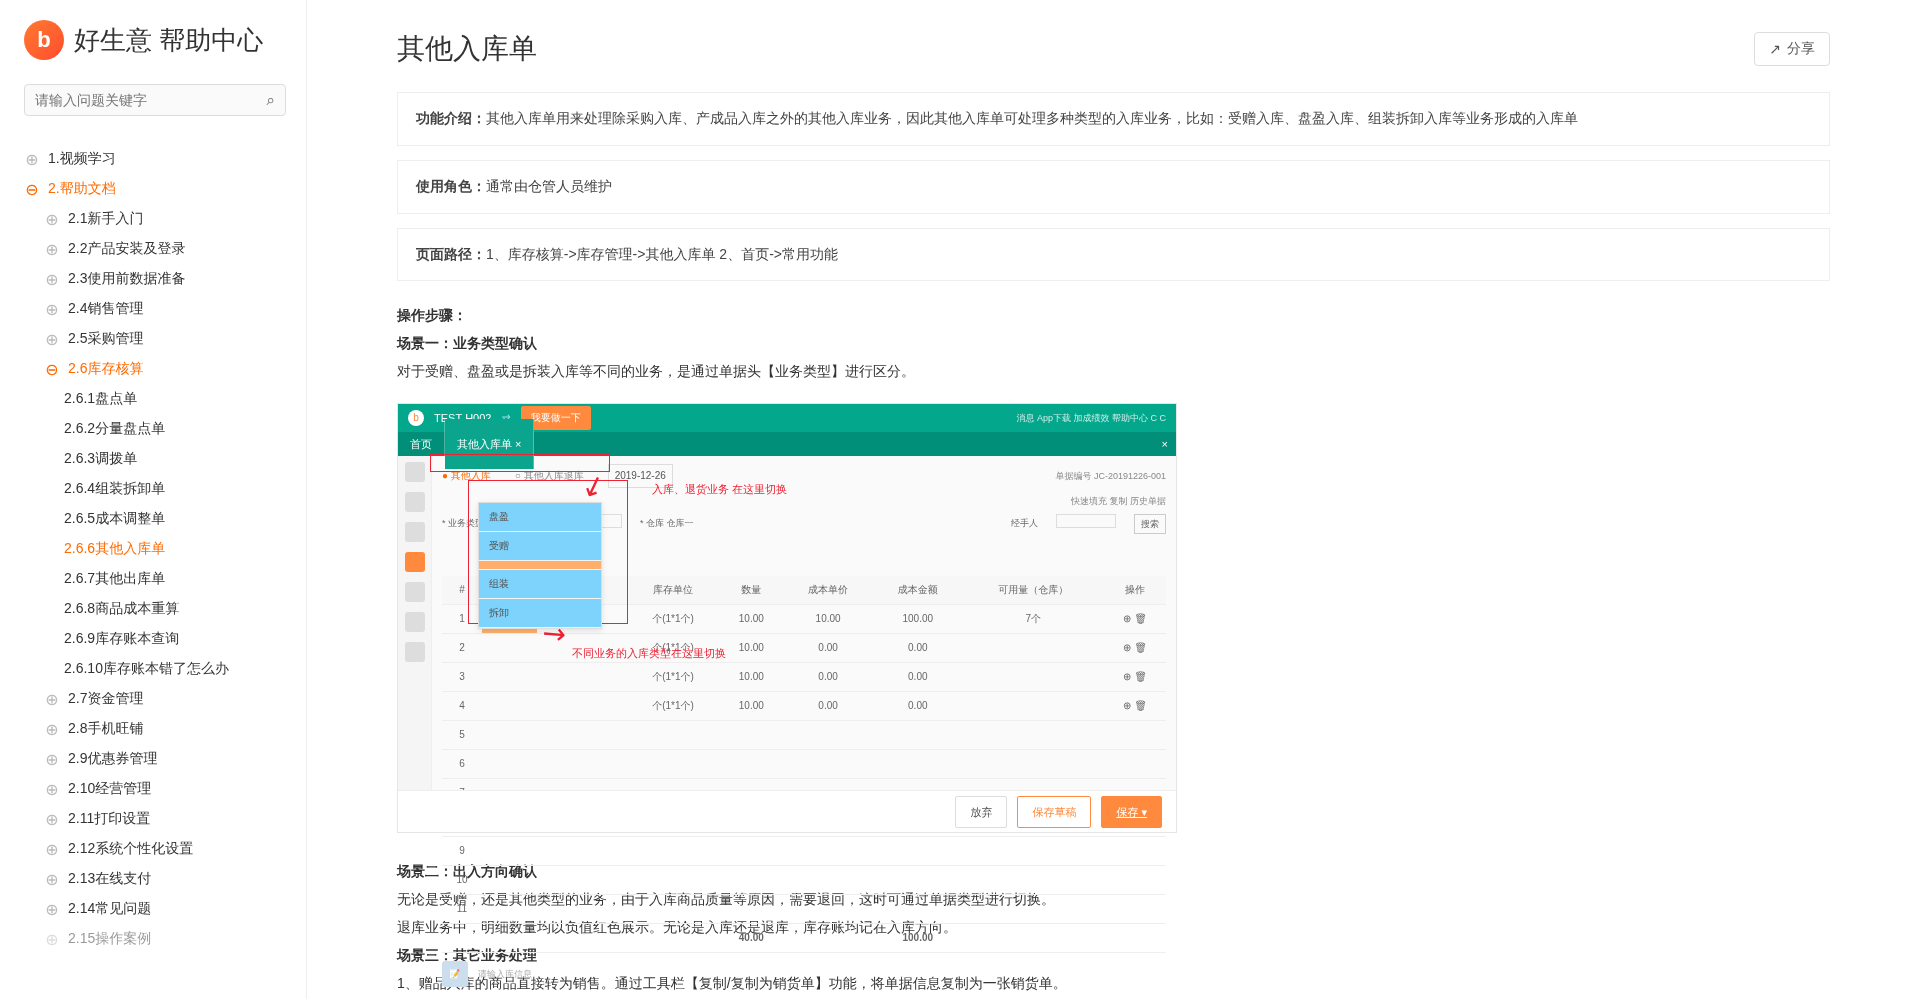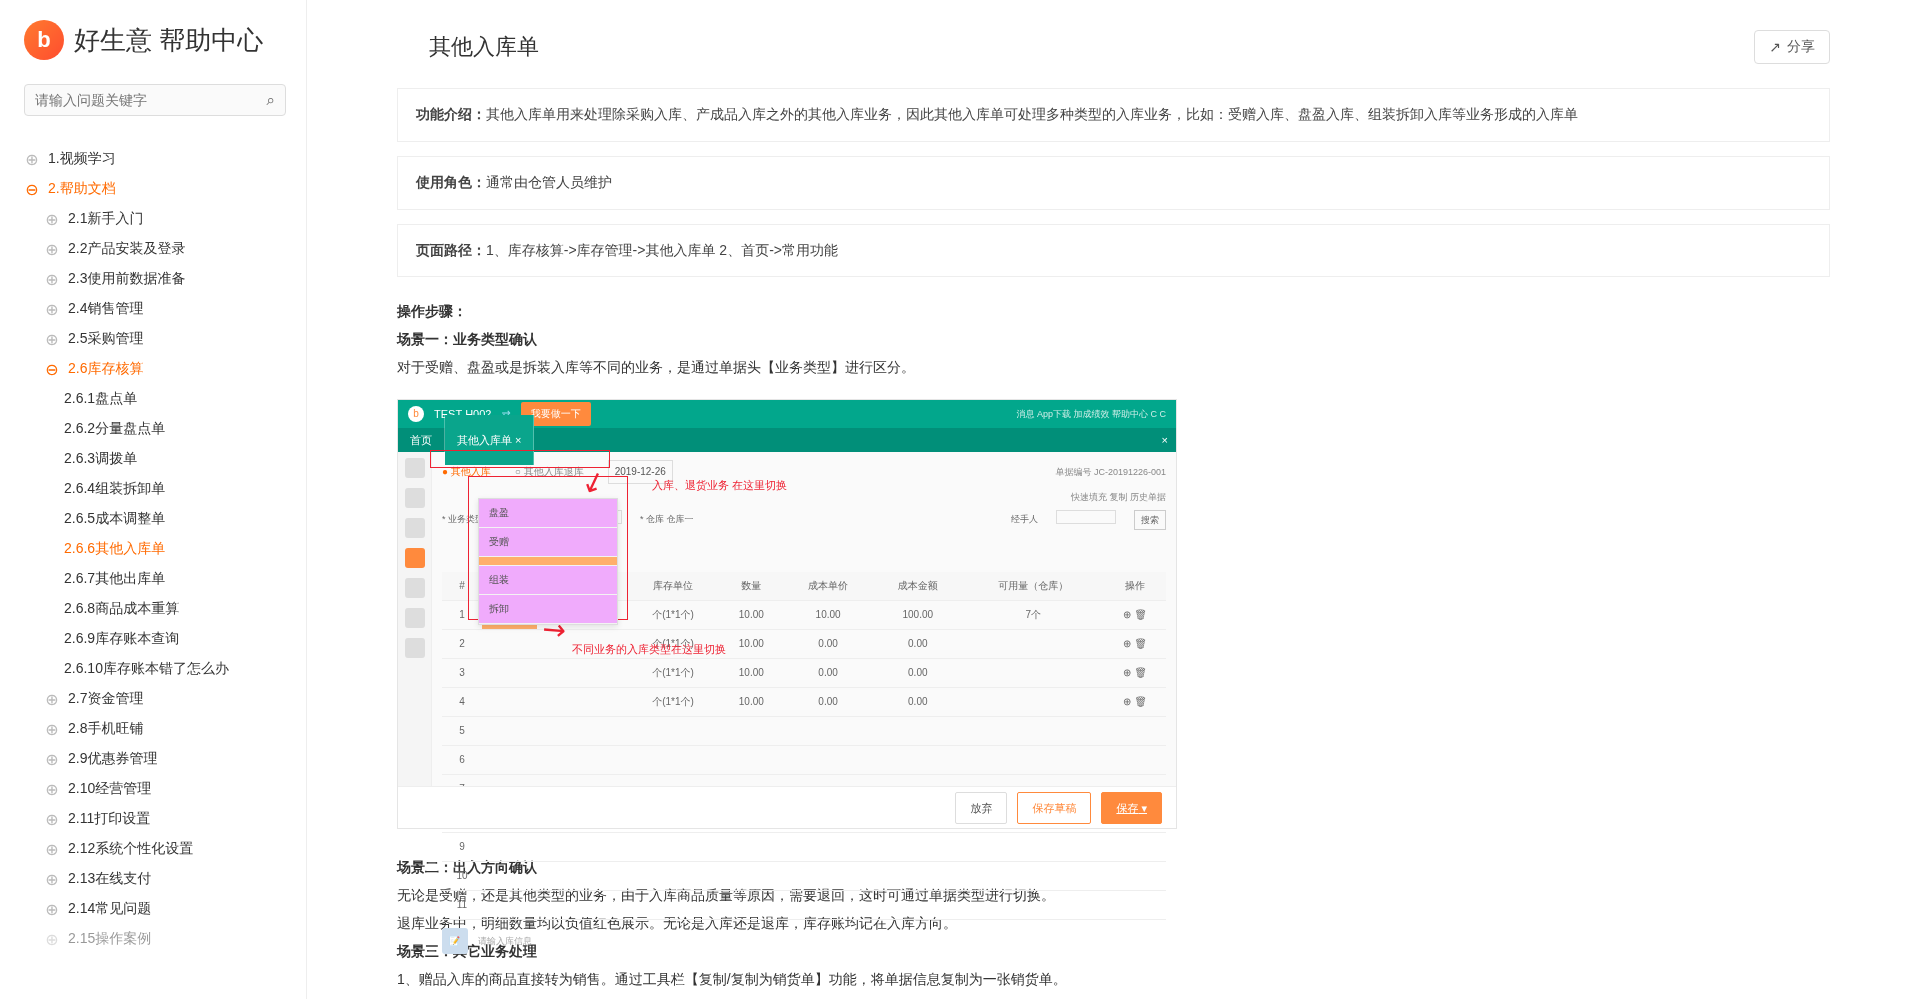--- a/index.html
+++ b/index.html
@@ -14,21 +14,21 @@
 .search-icon { color:#666; font-size:15px; }
 .nav-item { display:flex; align-items:center; gap:8px; padding:6px 0; cursor:pointer; color:#333; }
 .nav-icon { width:16px; height:16px; display:inline-flex; align-items:center; justify-content:center; color:#bbb; font-size:16px;}
 .nav-icon.minus { color:#ff6a00; }
 .nav-indent-1 { padding-left: 20px; }
 .nav-indent-2 { padding-left: 40px; }
 .active { color:#ff6a00 !important; }
 
 .main { flex:1; padding: 30px 90px 40px 90px; }
 .page-head { display:flex; align-items:center; justify-content:space-between; margin-bottom:24px; }
-.page-title { font-size:22px; font-weight: normal; margin-left: 32px; }
+.page-title { font-size:28px; font-weight: normal; }
 .share-btn { border:1px solid #ddd; padding:7px 14px; border-radius:4px; cursor:pointer; display:flex; align-items:center; gap:6px; color:#555; font-size:14px; }
 .info-box { border:1px solid #eee; padding:14px 18px; margin-bottom:14px; font-size:14px; color:#444; line-height:1.7; }
 .section-label { font-weight:bold; }
 .content-block { margin-top:20px; font-size:14px; color:#333; line-height:2.0; }
 .content-block .bold { font-weight:bold; }
 
 .screenshot-placeholder { margin:18px 0 24px 0; border:1px solid #e5e5e5; width:780px; height:430px; background:#fafafa; position:relative; }
 .sp-topbar { height:28px; background:#02a78c; display:flex; align-items:center; padding:0 10px; color:#fff; font-size:11px; gap:10px;}
 .sp-topbar .sp-orange-btn { background:#ff8a3d; padding:2px 10px; border-radius:2px; font-size:10px; }
 .sp-tabbar { height:24px; background:#018f79; display:flex; align-items:center; color:#fff; font-size:11px;}
@@ -43,21 +43,21 @@
 .sp-redtext { color:#e23; position:absolute; font-size:11px; }
 .sp-arrow { position:absolute; color:#e23; font-size:28px; transform:scaleX(-1) rotate(20deg); }
 .sp-table { width:100%; border-collapse:collapse; margin-top:42px; font-size:10px;}
 .sp-table th, .sp-table td { border-bottom:1px solid #eee; padding:4px 6px; text-align:center; color:#666; }
 .sp-table th { background:#f7f7f7; font-weight:normal; }
 .sp-table td.orange-row { background:#ffaf6b; }
 .sp-footer { position:absolute; bottom:0; left:0; right:0; height:42px; border-top:1px solid #eee; display:flex; justify-content:flex-end; align-items:center; gap:10px; padding:0 14px; background:#fff;}
 .sp-btn { border:1px solid #ddd; padding:4px 14px; font-size:11px; color:#555; border-radius:2px;}
 .sp-btn.orange-out { border-color:#ff8a3d; color:#ff8a3d;}
 .sp-btn.orange-fill { background:#ff8a3d; color:#fff; border-color:#ff8a3d;text-decoration:underline;}
-.sp-annot-dropdown { position:absolute; top:46px; left:46px; width:140px; background:#f0abfc; border:1px solid #ddd; box-shadow:0 2px 6px rgba(0,0,0,.1); z-index:5;}
+.sp-annot-dropdown { position:absolute; top:46px; left:46px; width:124px; background:#7dd3fc; border:1px solid #ddd; box-shadow:0 2px 6px rgba(0,0,0,.1); z-index:5;}
 .sp-annot-dropdown div { padding:4px 10px; font-size:10px; border-bottom:1px solid #f3f3f3;}
 .sp-annot-dropdown div.sel { background:#ffaf6b; color:#fff; }
 </style>
 </head>
 <body>
 
 <div class="container">
   <aside class="sidebar">
     <div class="logo-row">
       <div class="logo">b</div>
@@ -334,20 +334,31 @@
                     <td colspan="8"></td>
                   </tr>
               <tr>
                     <td>10</td>
                     <td colspan="8"></td>
                   </tr>
               <tr>
                     <td>11</td>
                     <td colspan="8"></td>
                   </tr>
+              <tr>
+                    <td></td>
+                    <td></td>
+                    <td></td>
+                    <td></td>
+                    <td style="font-weight:bold;">40.00</td>
+                    <td></td>
+                    <td style="font-weight:bold;">100.00</td>
+                    <td></td>
+                    <td></td>
+                  </tr>
             </tbody>
               </table>
 
             <div style="display:flex;gap:10px;margin-top:8px;align-items:center;">
               <span style="width:26px;height:26px;background:#cde;border-radius:3px;display:inline-flex;align-items:center;justify-content:center;font-size:9px;">📝</span>
               <span style="color:#aaa;font-size:9px;">请输入库信息</span>
             </div>
           </div>
         </div>
         <div class="sp-footer">

